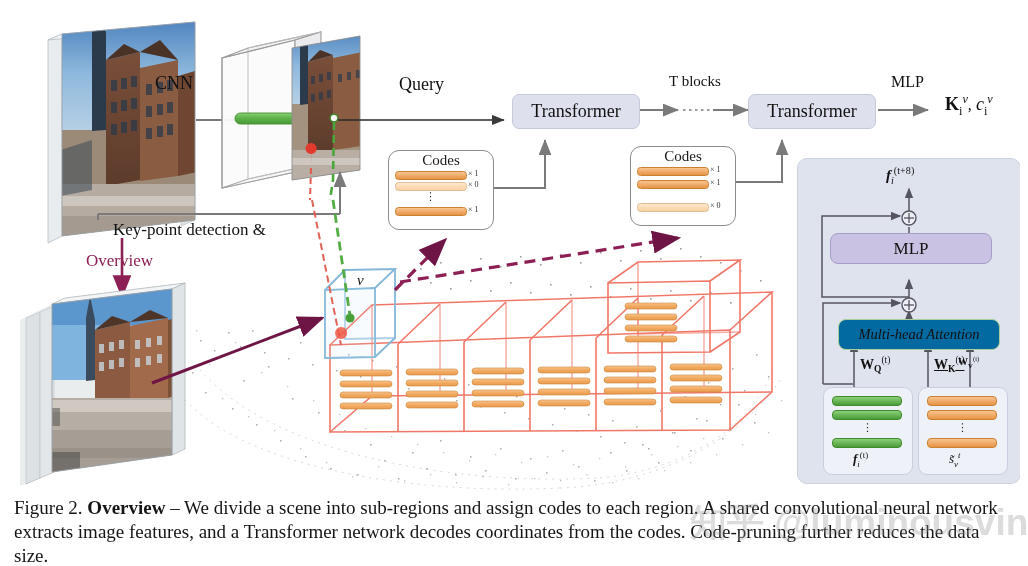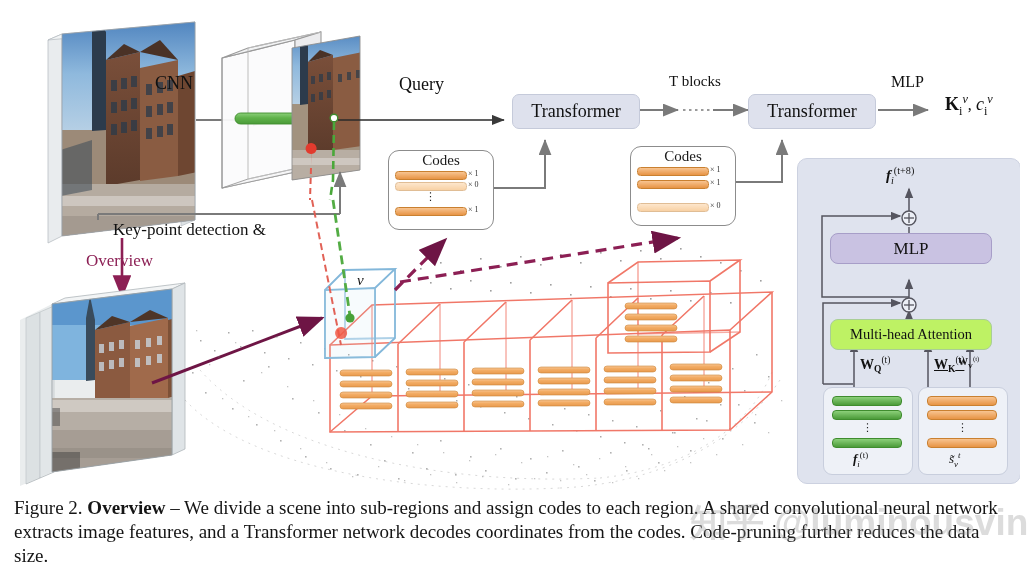--- a/index.html
+++ b/index.html
@@ -617,21 +617,21 @@
     </svg>
 
     <div class="lbl" style="left:88px;top:6px;font-size:15px;">
       <b><span class="mathi">f</span></b><span class="sub mathi">i</span><span class="sup">(t+8)</span>
     </div>
 
     <div class="boxtxt" style="left:32px;top:74px;width:160px;height:29px;background:#c9c2e2;border:1px solid #a79ec8;border-radius:8px;font-size:17px;">
       <span>MLP</span>
     </div>
 
-    <div class="boxtxt" style="left:32px;top:160px;width:160px;height:29px;background:#bef264;border:1px solid #a9ce96;border-radius:8px;font-size:14.5px;">
+    <div class="boxtxt" style="left:40px;top:160px;width:160px;height:29px;background:#0369a1;border:1px solid #a9ce96;border-radius:8px;font-size:14.5px;font-style:italic;">
       <span>Multi-head Attention</span>
     </div>
 
     <div class="lbl" style="left:62px;top:196px;font-size:14px;">
       <b><span>W</span></b><b class="sub">Q</b><span class="sup">(t)</span>
     </div>
     <div class="lbl" style="left:136px;top:196px;font-size:14px;text-decoration:underline;">
       <b><span>W</span></b><b class="sub">K</b><span class="sup">(t)</span>
     </div>
     <div class="lbl" style="left:160px;top:196px;font-size:10px;">

